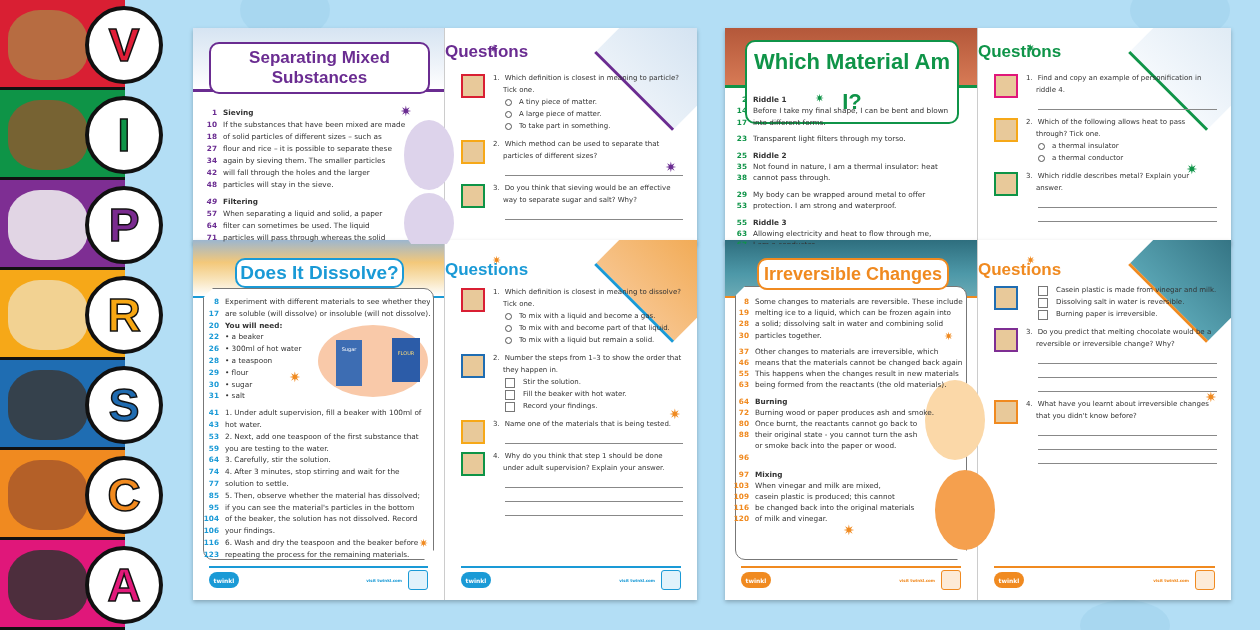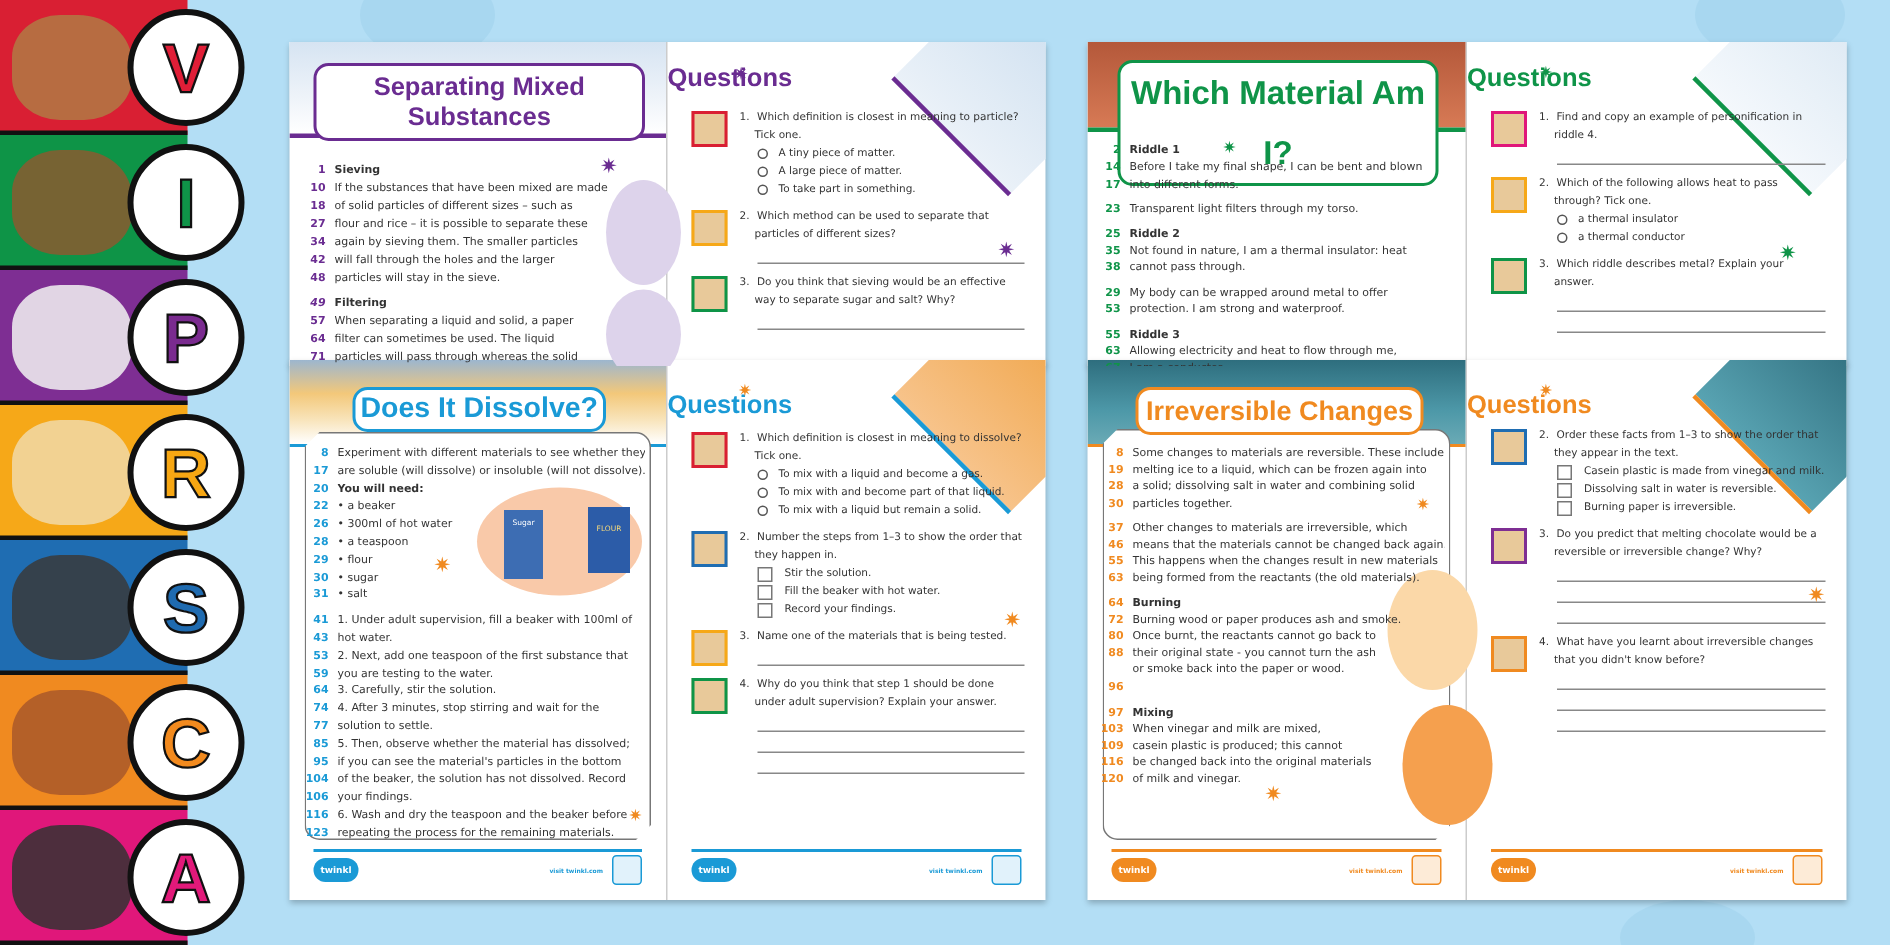--- a/index.html
+++ b/index.html
@@ -525,21 +525,20 @@
     </div>
   </div>
   <div class="half right">
     <div class="corner" style="background:linear-gradient(180deg,#2d6a7a,#58a3b2);border-bottom:3px solid #f08a20"></div>
     <div class="star" style="left:48px;top:14px;color:#f08a20;font-size:11px">✷</div>
     <div class="star" style="left:227px;top:150px;color:#f08a20">✷</div>
     <div class="q-title" style="color:#f08a20;top:20px">Questions</div>
     <div class="qlist" id="q-3" style="top:44px">
         <div class="q">
           <div class="av" style="border-color: rgb(31, 109, 178);"></div>
-          <div class="qt"><span style="margin-right: 5px;">2.</span><span>Order these facts from 1–3 to show the order that they appear in the text.</span></div>
           <div class="opt">
             <span class="check"></span>
             <span>Casein plastic is made from vinegar and milk.</span>
           </div>
           <div class="opt">
             <span class="check"></span>
             <span>Dissolving salt in water is reversible.</span>
           </div>
           <div class="opt">
             <span class="check"></span>

